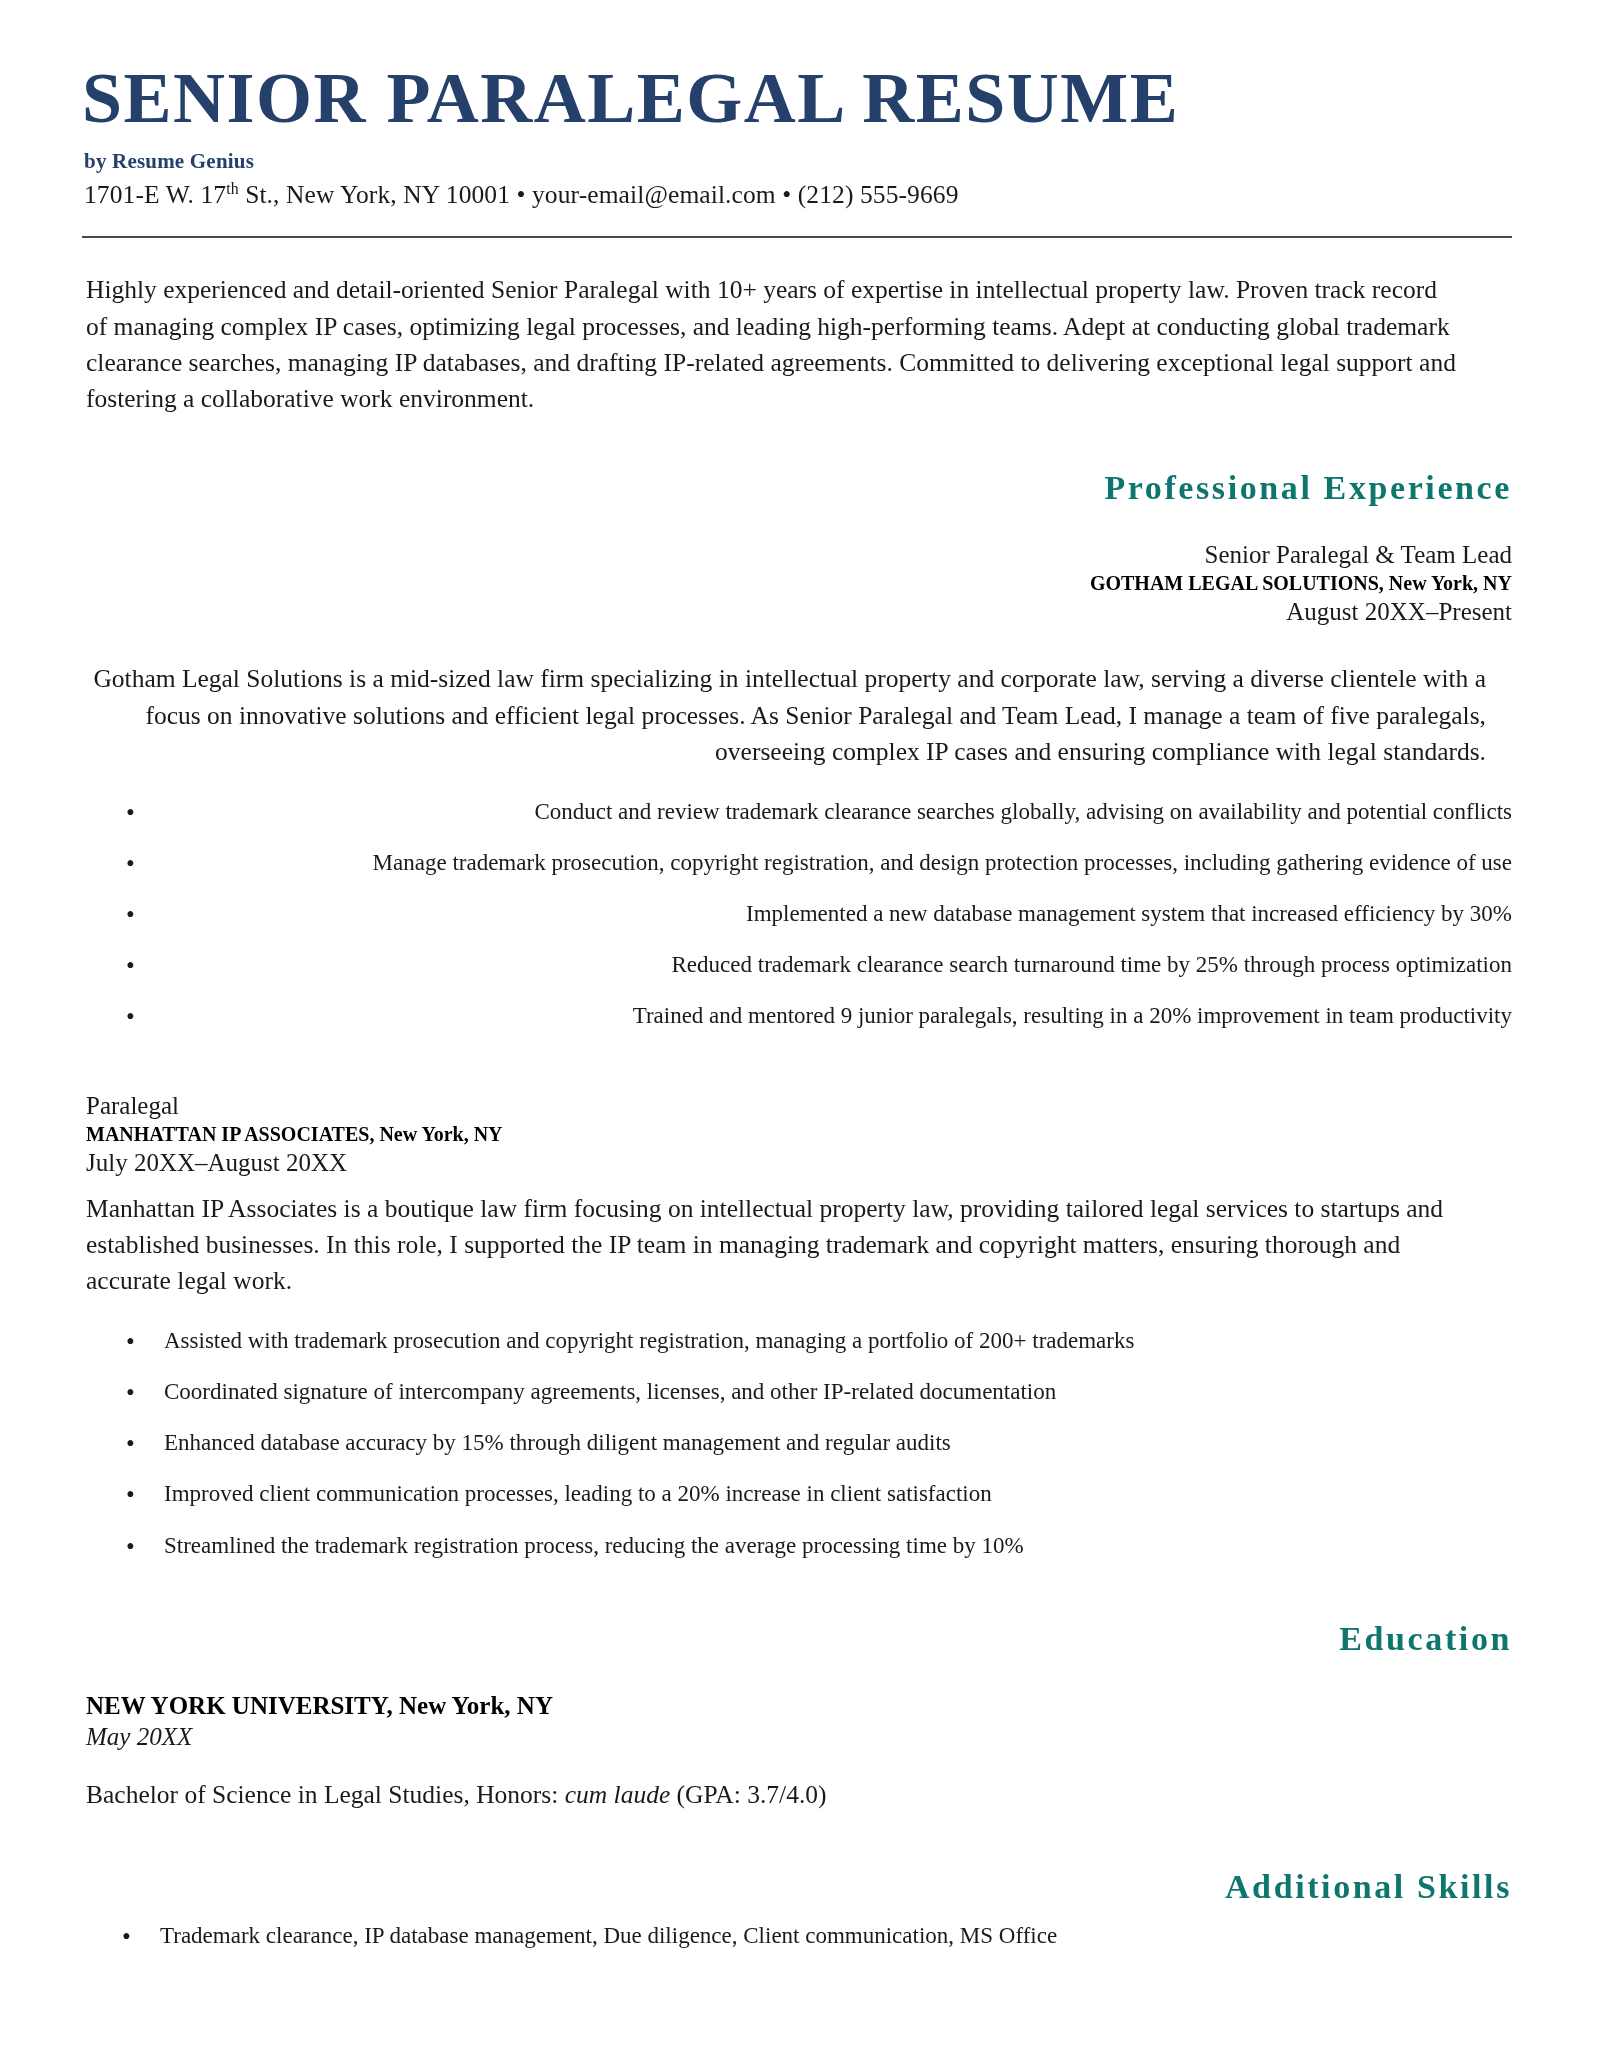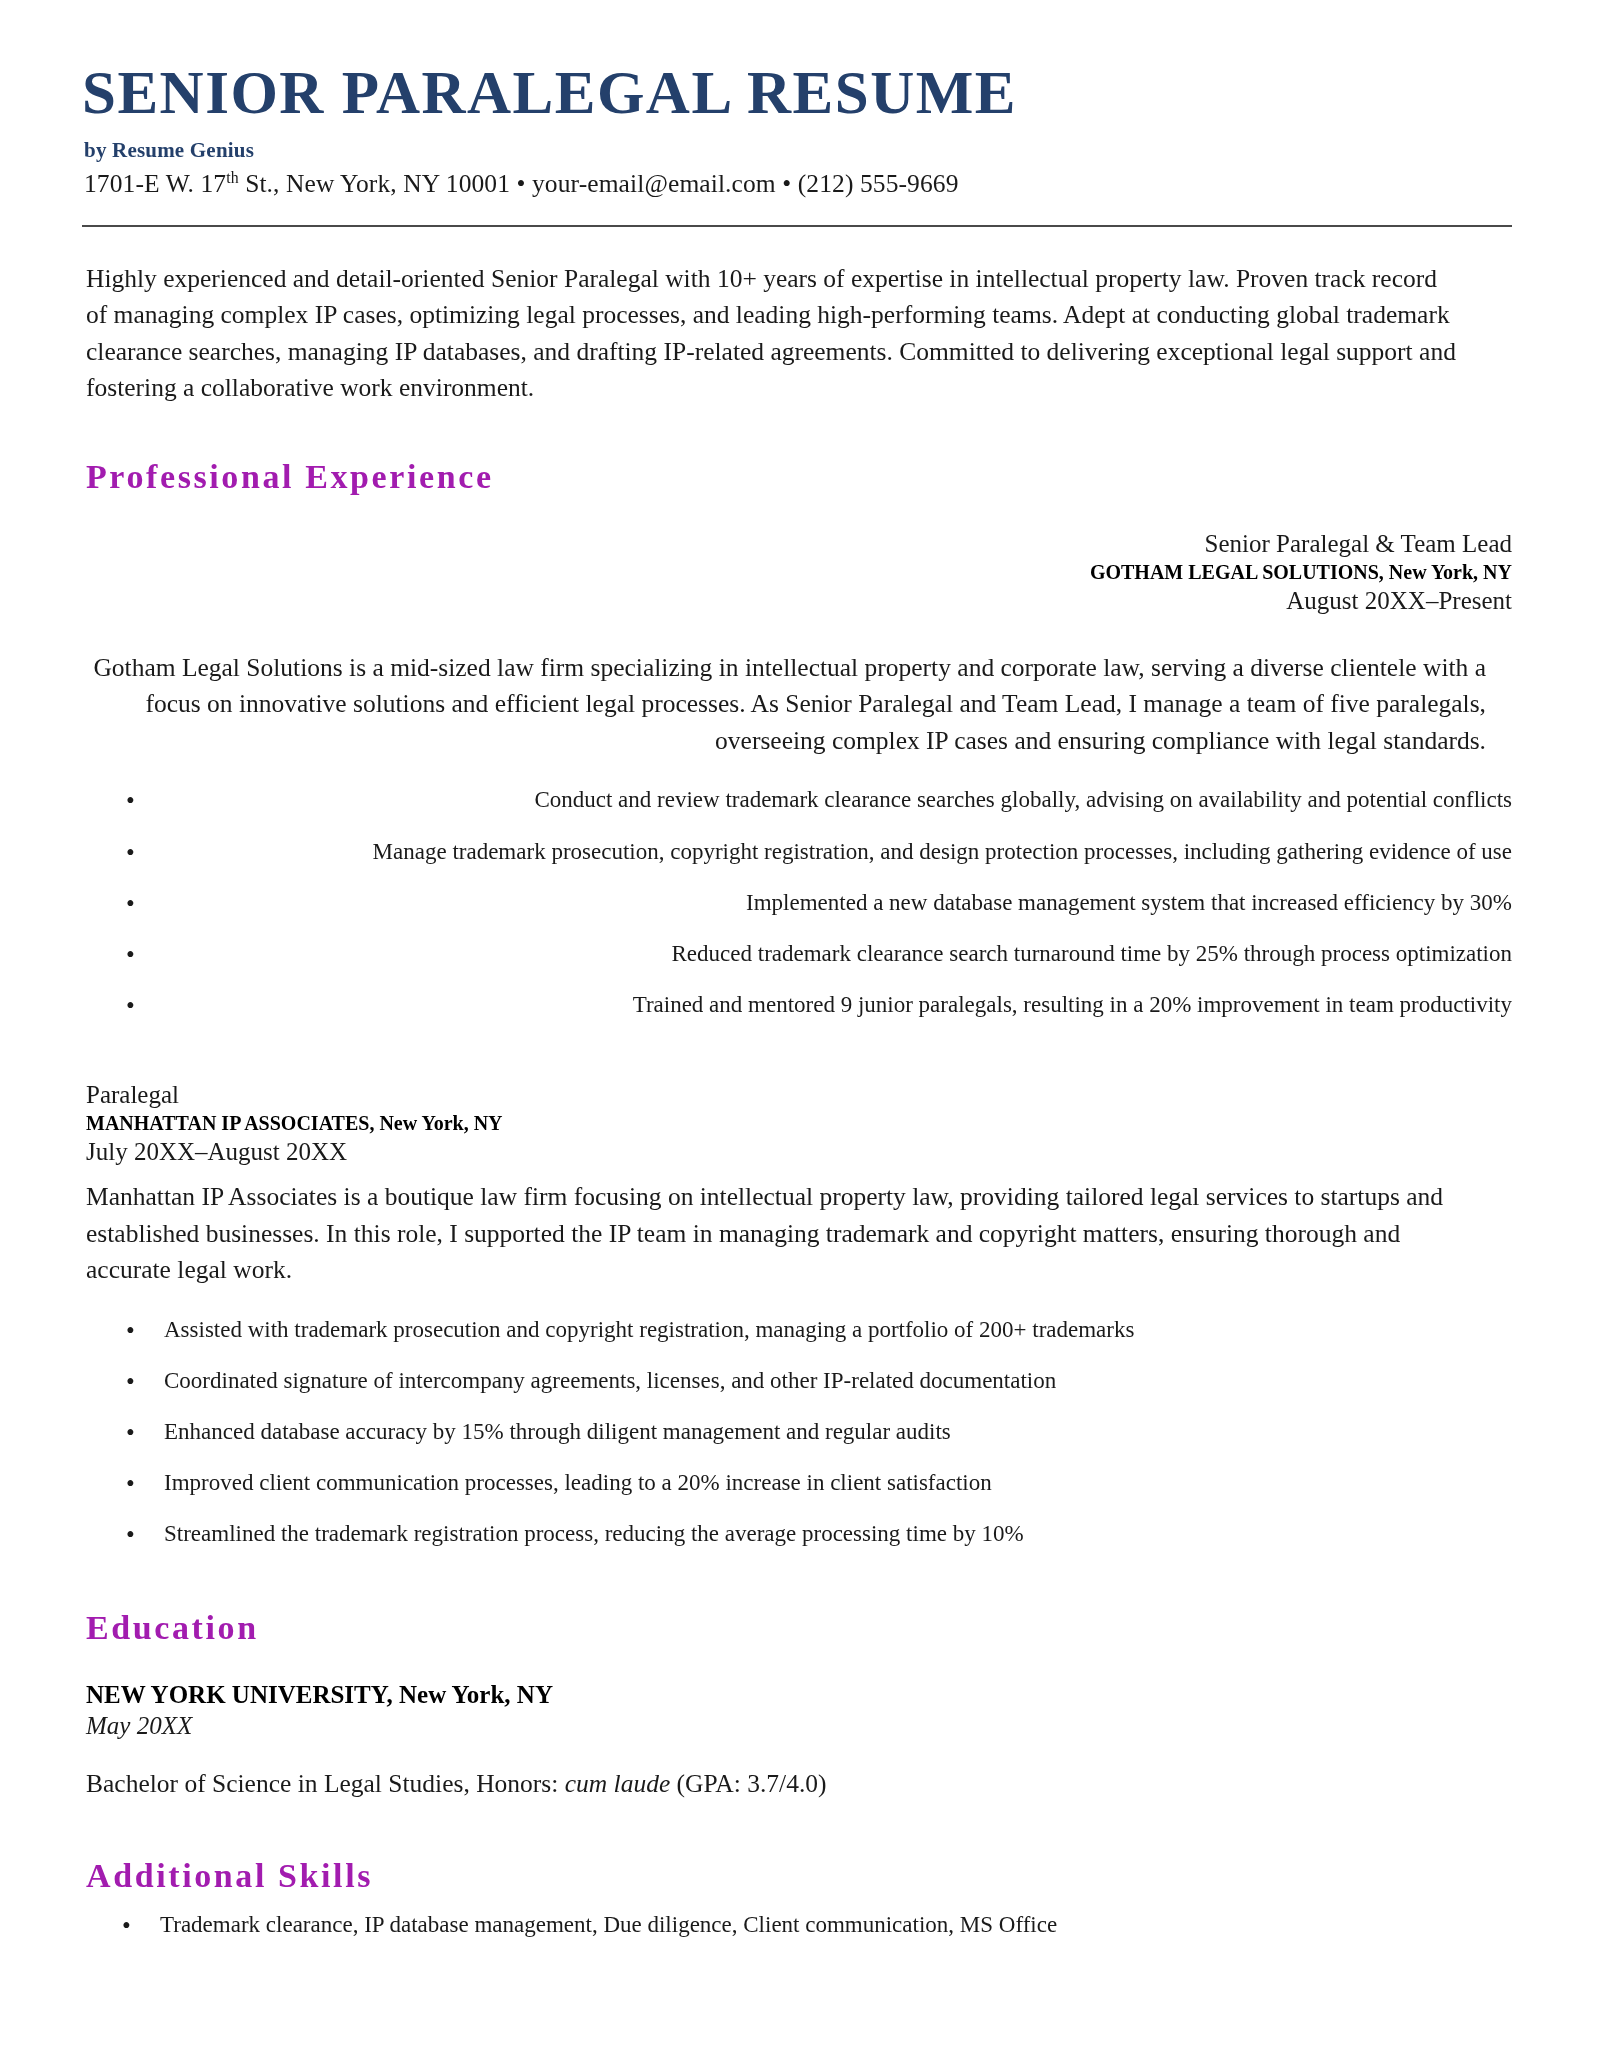--- a/index.html
+++ b/index.html
@@ -18,21 +18,21 @@
     background: #ffffff;
     box-sizing: border-box;
     padding: 62px 88px 0 82px;
     overflow: hidden;
   }
 
   
   .resume-title {
     font-family: "Liberation Serif", "DejaVu Serif", serif;
     font-weight: 700;
-    font-size: 61px;
+    font-size: 72px;
     line-height: 1.02;
     letter-spacing: 1.5px;
     color: #24406b;
     margin: 0 0 14px 0;
     white-space: nowrap;
   }
   .byline {
     font-family: "Liberation Serif", "DejaVu Serif", serif;
     font-weight: 700;
     font-size: 21px;
@@ -65,23 +65,24 @@
     line-height: 1.42;
     margin: 34px 0 0 4px;
     max-width: 1370px;
     color: #1a1a1a;
   }
 
   .section-heading {
     font-family: "Liberation Serif", "DejaVu Serif", serif;
     font-weight: 700;
     font-size: 34px;
-    color: #a21caf;
+    color: #0f766e;
     letter-spacing: 2.6px;
     margin: 0 0 0 4px;
+    text-align: right;
   }
   .sec-exp { margin-top: 52px; }
   .sec-edu { margin-top: 58px; }
   .sec-skills { margin-top: 56px; }
 
   .job { margin: 0 0 0 4px; }
   .job-first { margin-top: 32px; text-align: right; }
   .job-second { margin-top: 58px; }
 
   .job-title {

